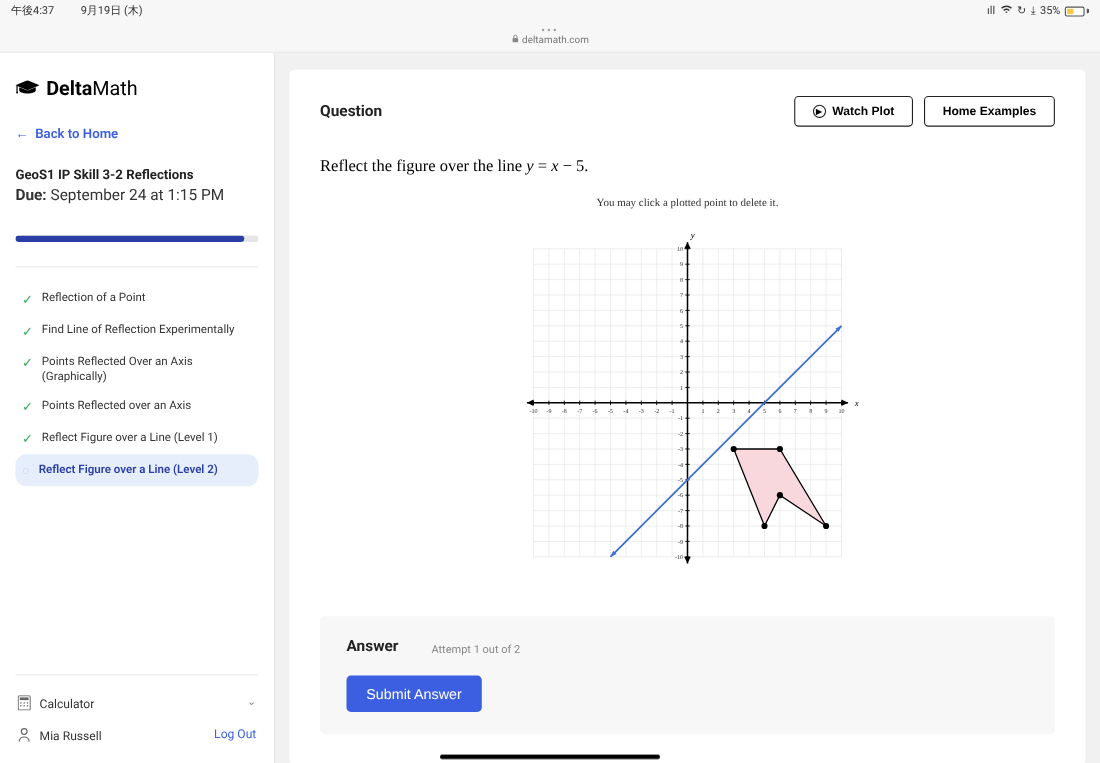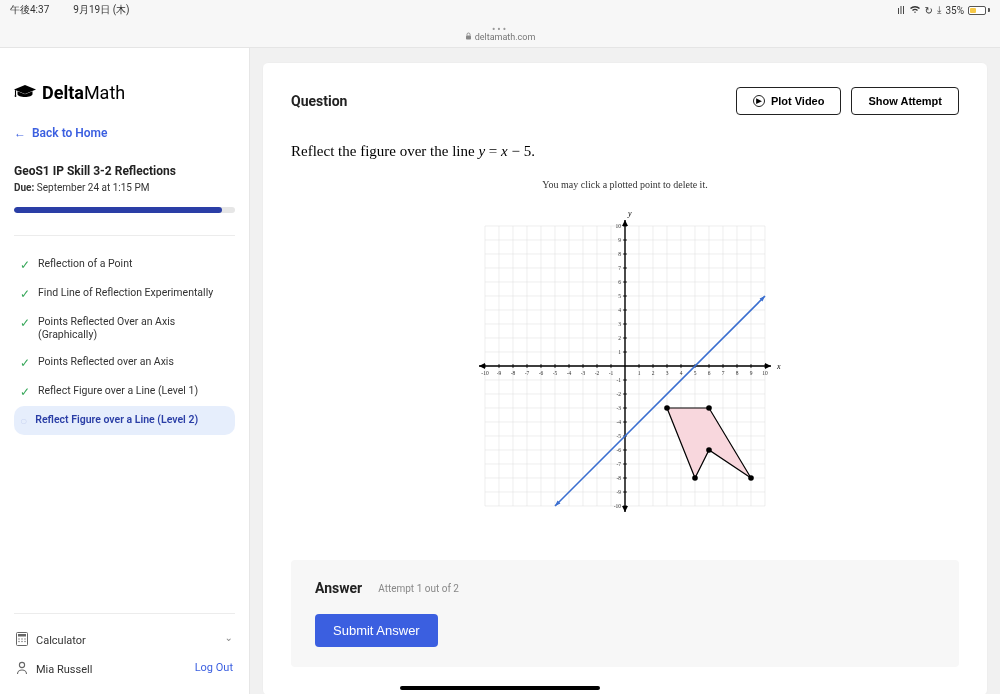--- a/index.html
+++ b/index.html
@@ -5,27 +5,27 @@
 * { box-sizing: border-box; margin: 0; padding: 0; }
 body { font-family: -apple-system, BlinkMacSystemFont, "Segoe UI", Roboto, Helvetica, Arial, sans-serif; background: #f1f1f1; color: #222; width: 1000px; height: 694px; overflow: hidden; }
 .status-bar { height: 20px; background: #f7f7f7; display: flex; align-items: center; justify-content: space-between; padding: 0 10px; font-size: 10px; color: #333; }
 .status-left { display: flex; gap: 24px; }
 .status-right { display: flex; gap: 4px; align-items: center; }
 .browser-bar { height: 28px; background: #f7f7f7; display: flex; flex-direction: column; align-items: center; justify-content: center; font-size: 9px; color: #777; border-bottom: 1px solid #e5e5e5; }
 .dots { letter-spacing: 2px; font-size: 10px; color: #999; line-height: 8px; }
 .lock-url { display: flex; gap: 3px; align-items: center; margin-top: -2px; }
 .app { display: flex; height: 646px; background: #f1f1f1; }
 .sidebar { width: 250px; background: #fff; padding: 16px 14px 0 14px; border-right: 1px solid #e6e6e6; display: flex; flex-direction: column; }
-.logo { display: flex; align-items: center; gap: 6px; margin: 16px 0 22px 0; }
+.logo { display: flex; align-items: center; gap: 6px; margin: 4px 0 22px 0; }
 .logo-icon { font-size: 20px; color: #000; }
 .logo-text { font-size: 18px; font-weight: 700; color: #000; }
 .logo-text .thin { font-weight: 400; }
 .back-link { color: #3b5fe0; font-size: 12px; font-weight: 600; display: flex; align-items: center; gap: 6px; margin-bottom: 24px; cursor: pointer; }
 .assignment-title { font-size: 12px; font-weight: 700; margin-bottom: 4px; }
-.due { font-size: 10px; color: #333; margin-bottom: 14px; }
+.due { font-size: 14px; color: #333; margin-bottom: 28px; }
 .due b { font-weight: 700; }
 .grade { font-size: 11px; font-weight: 600; margin-bottom: 6px; }
 .grade-bar { width: 100%; height: 6px; background: #e6e6e6; border-radius: 4px; overflow: hidden; margin-bottom: 18px; position: relative; }
 .grade-fill { height: 100%; background: #2a3ea6; border-radius: 4px; }
 .divider { height: 1px; background: #ececec; margin: 4px 0 14px 0; }
 .skill-list { list-style: none; font-size: 10.5px; }
 .skill-item { display: flex; align-items: flex-start; gap: 8px; padding: 7px 6px; border-radius: 4px; color: #333; cursor: pointer; }
 .skill-item.active { background: #e6eefc; color: #2a3ea6; font-weight: 600; border-radius: 10px; }
 .check-icon { color: #39a85b; font-size: 12px; flex-shrink: 0; margin-top: 1px; }
 .skill-item.active .check-icon { color: #cbd6f2; }
@@ -41,21 +41,21 @@
 .card-head { display: flex; justify-content: space-between; align-items: center; margin-bottom: 28px; }
 .q-title { font-weight: 700; font-size: 14px; }
 .btn-row { display: flex; gap: 10px; }
 .btn-outline { border: 1px solid #222; background: #fff; border-radius: 4px; padding: 7px 16px; font-size: 11px; font-weight: 600; display: flex; align-items: center; gap: 6px; cursor: pointer; }
 .play-icon { width: 12px; height: 12px; border: 1px solid #222; border-radius: 50%; display: inline-flex; align-items: center; justify-content: center; font-size: 7px; }
 .question-text { font-family: Georgia, 'Times New Roman', serif; font-size: 15px; color: #000; margin-bottom: 18px; }
 .math-i { font-style: italic; font-family: Georgia, serif; }
 .instructions { text-align: center; font-size: 10px; font-family: Georgia, serif; color: #333; line-height: 1.4; margin-bottom: 4px; }
 .graph-wrap { display: flex; justify-content: center; }
 .answer-card { background: #f7f7f7; border-radius: 4px; padding: 20px 24px; margin-top: 24px; }
-.answer-head { display: flex; align-items: center; gap: 16px; margin-bottom: 18px; }
+.answer-head { display: flex; align-items: flex-end; gap: 30px; margin-bottom: 18px; }
 .answer-title { font-weight: 700; font-size: 14px; }
 .attempt { font-size: 10px; color: #888; }
 .submit-btn { background: #3b5fe0; color: #fff; border: none; border-radius: 4px; padding: 9px 18px; font-size: 13px; font-weight: 500; cursor: pointer; }
 .home-indicator { position: absolute; bottom: 4px; left: 50%; transform: translateX(-50%); width: 200px; height: 4px; background: #000; border-radius: 3px; }
 .battery { display: inline-flex; align-items: center; gap: 2px; }
 .battery-body { width: 18px; height: 9px; border: 1px solid #555; border-radius: 2px; position: relative; background: #fff; }
 .battery-fill { position: absolute; left: 1px; top: 1px; bottom: 1px; background: #f7c948; border-radius: 1px; width: 35%; }
 .battery-tip { width: 2px; height: 4px; background: #555; border-radius: 0 1px 1px 0; }
 </style>
 </head>
@@ -189,24 +189,24 @@
     </div>
   </div>
 
   <div class="main">
     <div class="card">
       <div class="card-head">
         <div class="q-title">Question</div>
         <div class="btn-row">
           <button class="btn-outline">
             <span class="play-icon">▶</span>
-            <span>Plot Video</span>
+            <span>Watch Plot</span>
           </button>
           <button class="btn-outline">
-            <span>Show Attempt</span>
+            <span>Home Examples</span>
           </button>
         </div>
       </div>
 
       <div class="question-text">
         <span>Reflect the figure over the line </span><span class="math-i">y</span><span> = </span><span class="math-i">x</span><span> − 5.</span>
       </div>
 
       <div class="instructions">
         <div>You may click a plotted point to delete it.</div>

